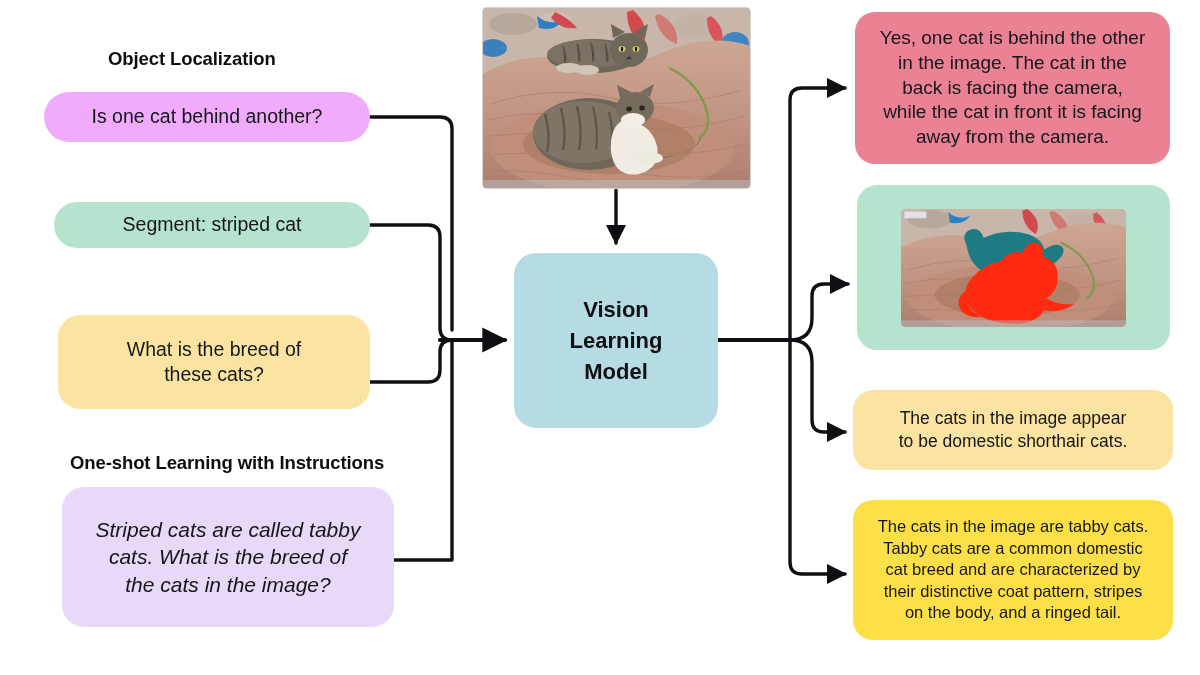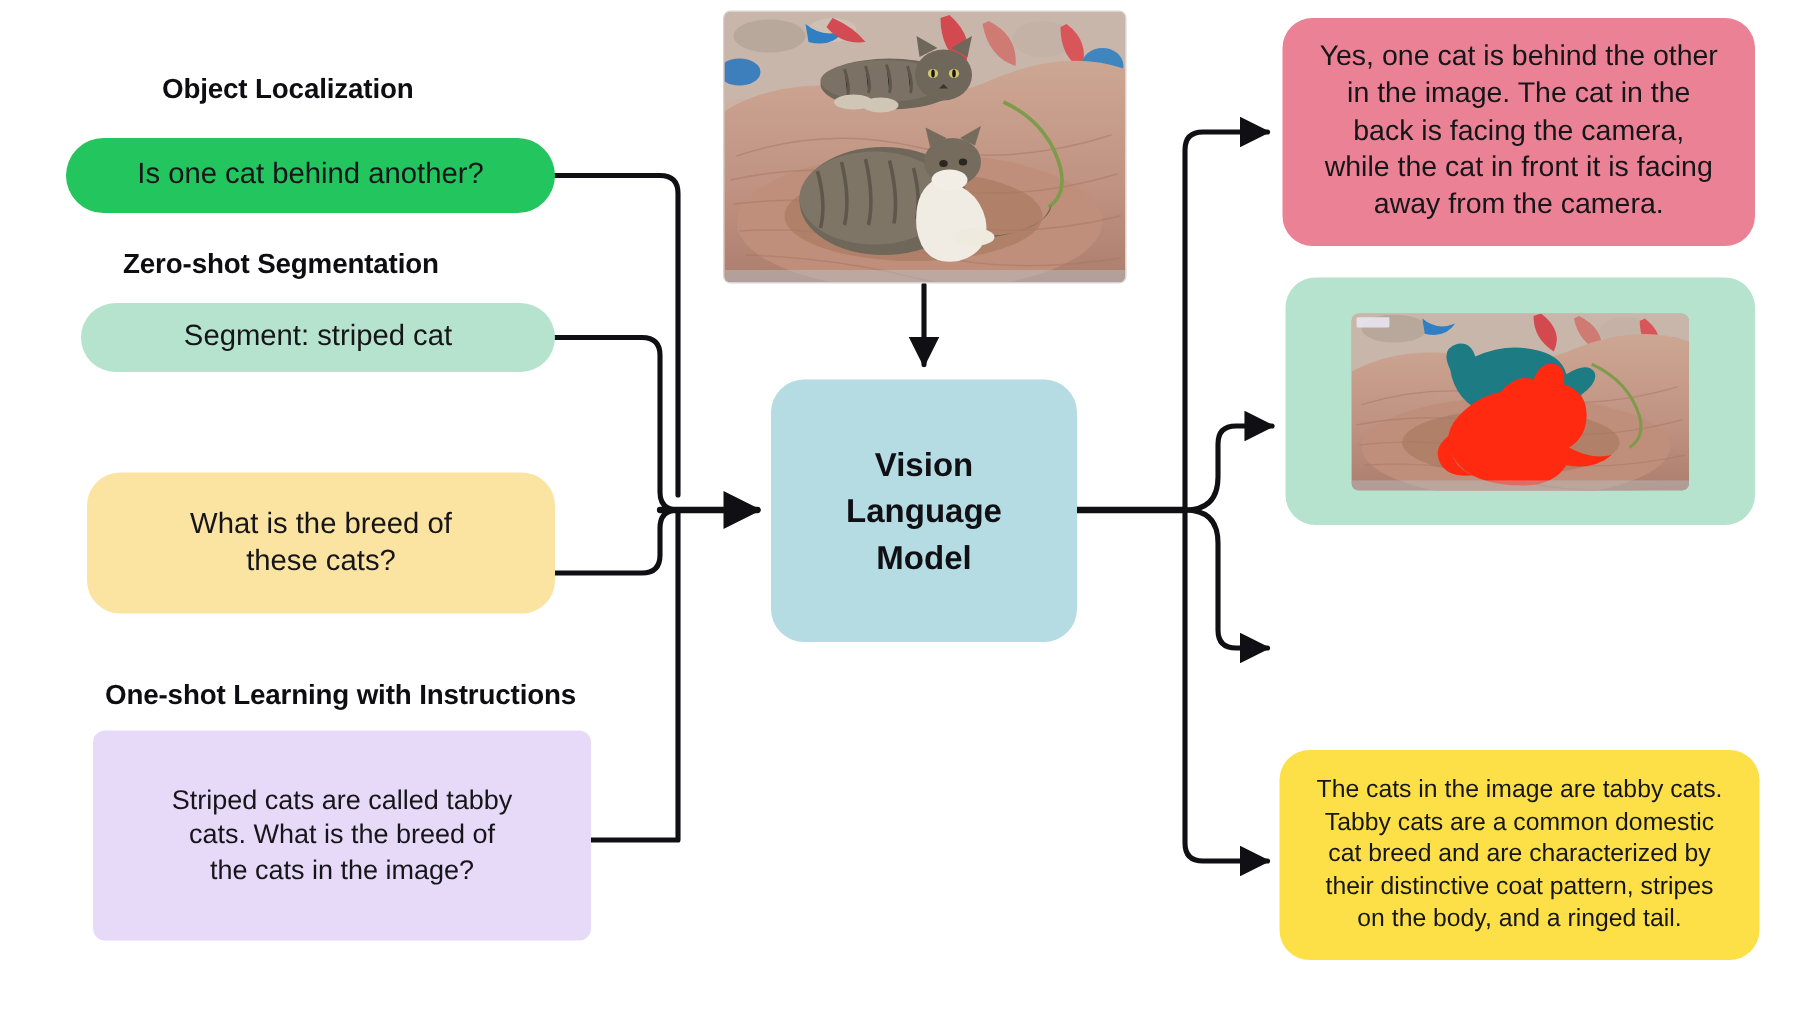--- a/index.html
+++ b/index.html
@@ -38,41 +38,42 @@
     font-weight:bold;
     color:#0e0e12;
     letter-spacing:-0.1px;
     white-space:nowrap;
     z-index:3;
   }
 
   
   #q-localization{
     left:44px; top:92px; width:326px; height:50px;
-    background:#22c55e;
+    background:#f0abfc;
     border-radius:25px;
     font-size:19.5px;
   }
   #q-segmentation{
     left:54px; top:202px; width:316px; height:46px;
     background:#b5e3cd;
     border-radius:23px;
     font-size:19.5px;
   }
   #q-vqa{
     left:58px; top:315px; width:312px; height:94px;
     background:#fbe4a2;
     border-radius:22px;
     font-size:19.5px;
   }
   #q-oneshot{
     left:62px; top:487px; width:332px; height:140px;
     background:#e7d9f8;
-    border-radius:8px;
-    font-size:18px;
+    border-radius:22px;
+    font-size:21px;
+    font-style:italic;
   }
 
   
   #cap-localization{left:108px; top:48px; font-size:18.5px;}
   #cap-segmentation{left:82px; top:165px; font-size:18.5px;}
   #cap-vqa{left:104px; top:281px; font-size:18.5px;}
   #cap-oneshot{left:40px; top:452px; font-size:18.5px;margin-left:30px;}
 
   
   #vlm-box{
@@ -171,21 +172,20 @@
 
       <path d="M 790 340 Q 812 340 812 318 L 812 296 Q 812 284 824 284 L 848 284" marker-end="url(#arw)"></path>
 
       <path d="M 790 340 Q 812 340 812 362 L 812 420 Q 812 432 824 432 L 845 432" marker-end="url(#arw)"></path>
 
       <path d="M 790 340 L 790 562 Q 790 574 802 574 L 845 574" marker-end="url(#arw)"></path>
     </g>
   </svg>
 
   <div class="caption" id="cap-localization">Object Localization</div>
-  <div class="caption" id="cap-segmentation">Zero-shot Segmentation</div>
   <div class="caption" id="cap-oneshot">One-shot Learning with Instructions</div>
 
   <div class="bubble" id="q-localization">
     <span class="txt">Is one cat behind another?</span>
   </div>
 
   <div class="bubble" id="q-vqa">
     <span class="txt">What is the breed of
 these cats?</span>
   </div>
@@ -287,21 +287,21 @@
         <ellipse cx="159" cy="100" rx="2.8" ry="2.4" fill="#2b261f"></ellipse>
         <ellipse cx="150" cy="112" rx="12" ry="7" fill="#f2eee6"></ellipse>
         <ellipse cx="166" cy="150" rx="14" ry="6" fill="#efeade"></ellipse>
       </g>
       <rect x="0" y="172" width="267" height="8" fill="#b9c0c8" opacity="0.5"></rect>
     </svg>
   </div>
 
   <div id="vlm-box">
     <span class="txt">Vision
-Language
+Learning
 Model</span>
   </div>
 
   <div class="bubble" id="a-localization">
     <span class="txt">Yes, one cat is behind the other
 in the image. The cat in the
 back is facing the camera,
 while the cat in front it is facing
 away from the camera.</span>
   </div>
@@ -342,20 +342,24 @@
         <g>
           <path d="M118 62 q12 -14 26 -10 q6 -14 16 -12 q10 2 8 16 q18 6 18 24 q0 18 -14 26 q18 10 34 6 q-14 12 -36 8 q-10 16 -34 16 q-40 0 -54 -20 q-12 -18 2 -34 q14 -16 34 -20 z" fill="#ff2a10"></path>
           <path d="M78 96 q-14 10 -8 22 q6 12 26 10 q-20 -8 -18 -32 z" fill="#ff2a10"></path>
         </g>
         <rect x="0" y="132" width="267" height="8" fill="#b9c0c8" opacity="0.45"></rect>
         <rect x="4" y="3" width="26" height="8" rx="1" fill="#e8e6f2" opacity="0.9"></rect>
       </svg>
     </div>
   </div>
 
+  <div class="bubble" id="a-vqa">
+    <span class="txt">The cats in the image appear
+to be domestic shorthair cats.</span>
+  </div>
 
   <div class="bubble" id="a-oneshot">
     <span class="txt">The cats in the image are tabby cats.
 Tabby cats are a common domestic
 cat breed and are characterized by
 their distinctive coat pattern,  stripes
 on the body, and a ringed tail.</span>
   </div>
 
 </div>

